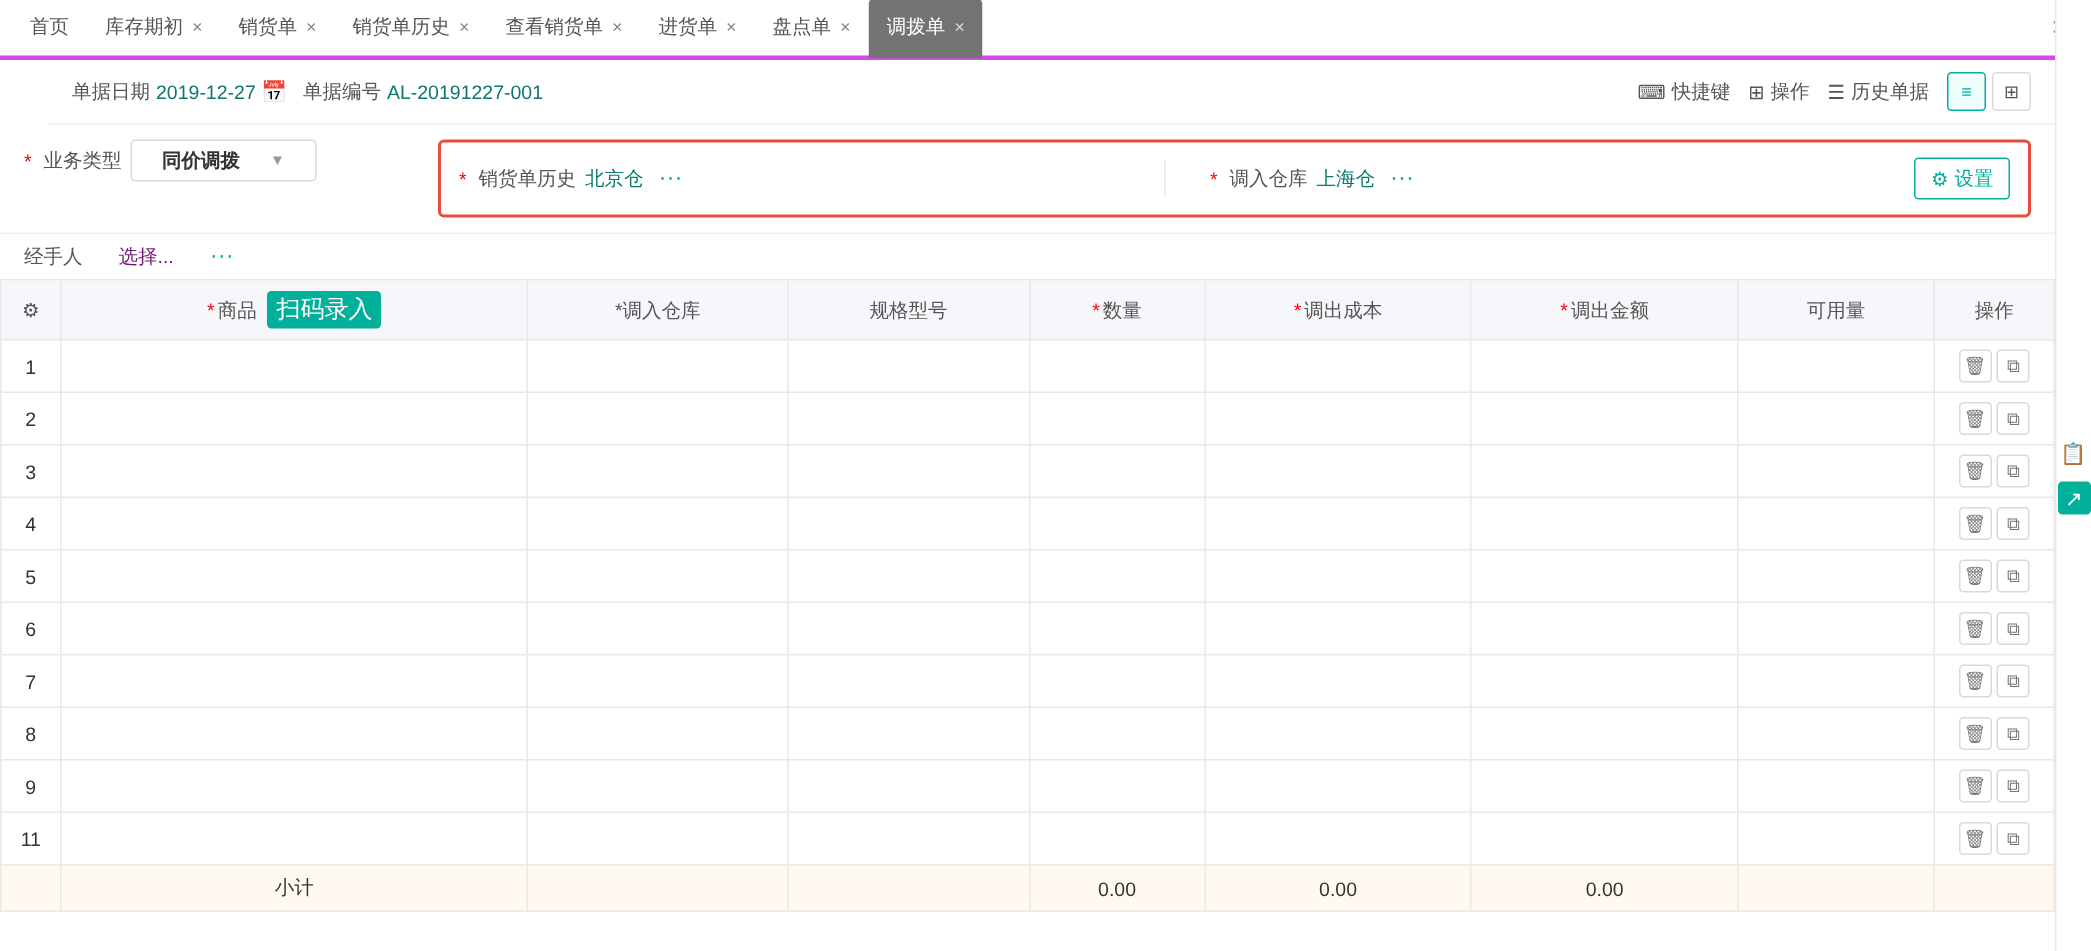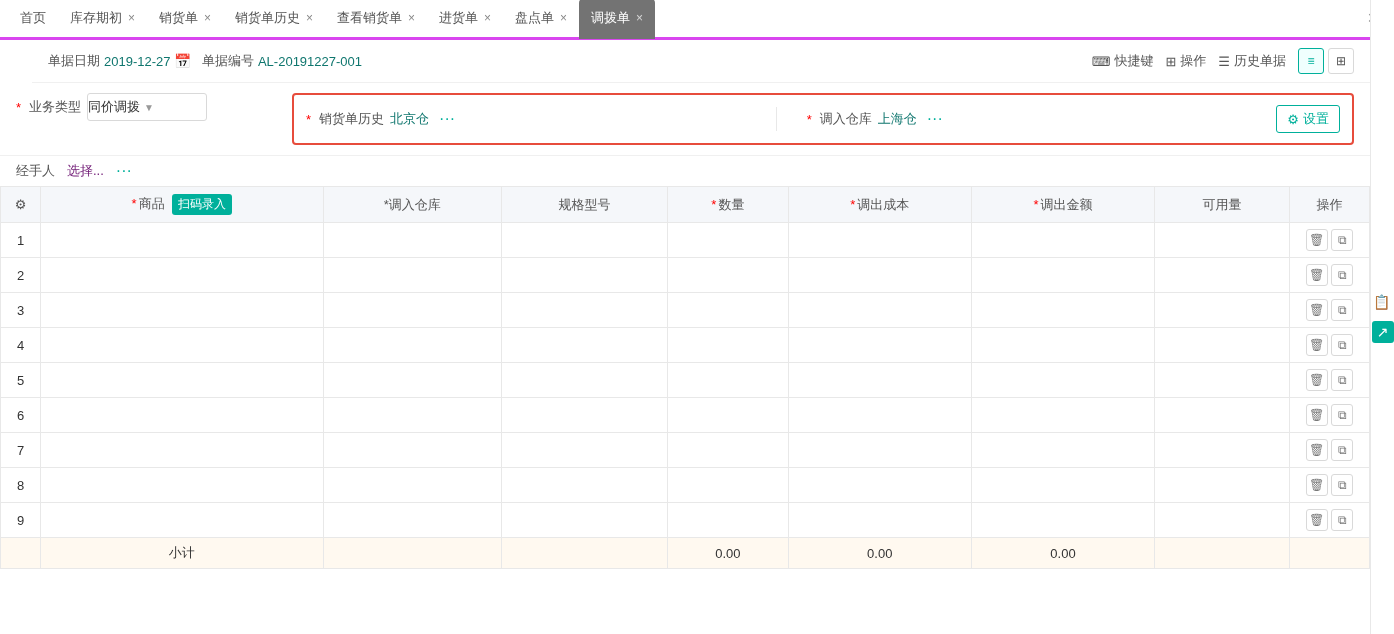--- a/index.html
+++ b/index.html
@@ -121,27 +121,28 @@
     .form-row {
       display: flex;
       align-items: center;
       gap: 6px;
     }
     .required-star { color: #f00; margin-right: 2px; }
     .field-name { color: #555; }
     .field-select {
       display: flex;
       align-items: center;
-      gap: 4px;
-      padding: 4px 0;
+      gap: 20px;
+      padding: 4px 20px;
       border: 1px solid #d9d9d9;
       border-radius: 3px;
       min-width: 120px;
       cursor: pointer;
       font-size: 13px;
+      font-weight: bold;
     }
     .dropdown-arrow { color: #999; font-size: 10px; }
 
     
     .warehouse-box {
       display: flex;
       align-items: center;
       border: 2px solid #e74c3c;
       border-radius: 4px;
       padding: 8px 12px;
@@ -176,21 +177,21 @@
       border-radius: 3px;
       cursor: pointer;
       font-size: 13px;
       white-space: nowrap;
     }
 
     
     .person-row {
       display: flex;
       padding: 6px 16px;
-      gap: 12px;
+      gap: 24px;
     }
     .person-placeholder { color: #701a75; }
     .person-more { color: #00b09b; font-size: 16px; cursor: pointer; }
 
     
     .table-container {
       overflow: auto;
       flex: 1;
     }
     .data-table {
@@ -231,21 +232,21 @@
       color: #777;
       font-size: 12px;
     }
     .required-col { color: #f00; margin-right: 2px; }
     .scan-btn {
       background: #00b09b;
       color: #fff;
       border: none;
       border-radius: 3px;
       padding: 2px 6px;
-      font-size: 12px;
+      font-size: 16px;
       cursor: pointer;
     }
     .gear-th {
       width: 36px;
       cursor: pointer;
       color: #00b09b;
     }
 
     
     .right-sidebar {
@@ -507,20 +508,31 @@
             <td class="col-seq">9</td>
             <td></td>
             <td></td>
             <td></td>
             <td></td>
             <td></td>
             <td></td>
             <td></td>
             <td><span class="action-icon">🗑</span>&nbsp;<span class="action-icon">⧉</span></td>
           </tr>
+        <tr>
+            <td class="col-seq">11</td>
+            <td></td>
+            <td></td>
+            <td></td>
+            <td></td>
+            <td></td>
+            <td></td>
+            <td></td>
+            <td><span class="action-icon">🗑</span>&nbsp;<span class="action-icon">⧉</span></td>
+          </tr>
         <tr class="subtotal-row">
           <td></td>
           <td>小计</td>
           <td></td>
           <td></td>
           <td>0.00</td>
           <td>0.00</td>
           <td>0.00</td>
           <td></td>
           <td></td>

